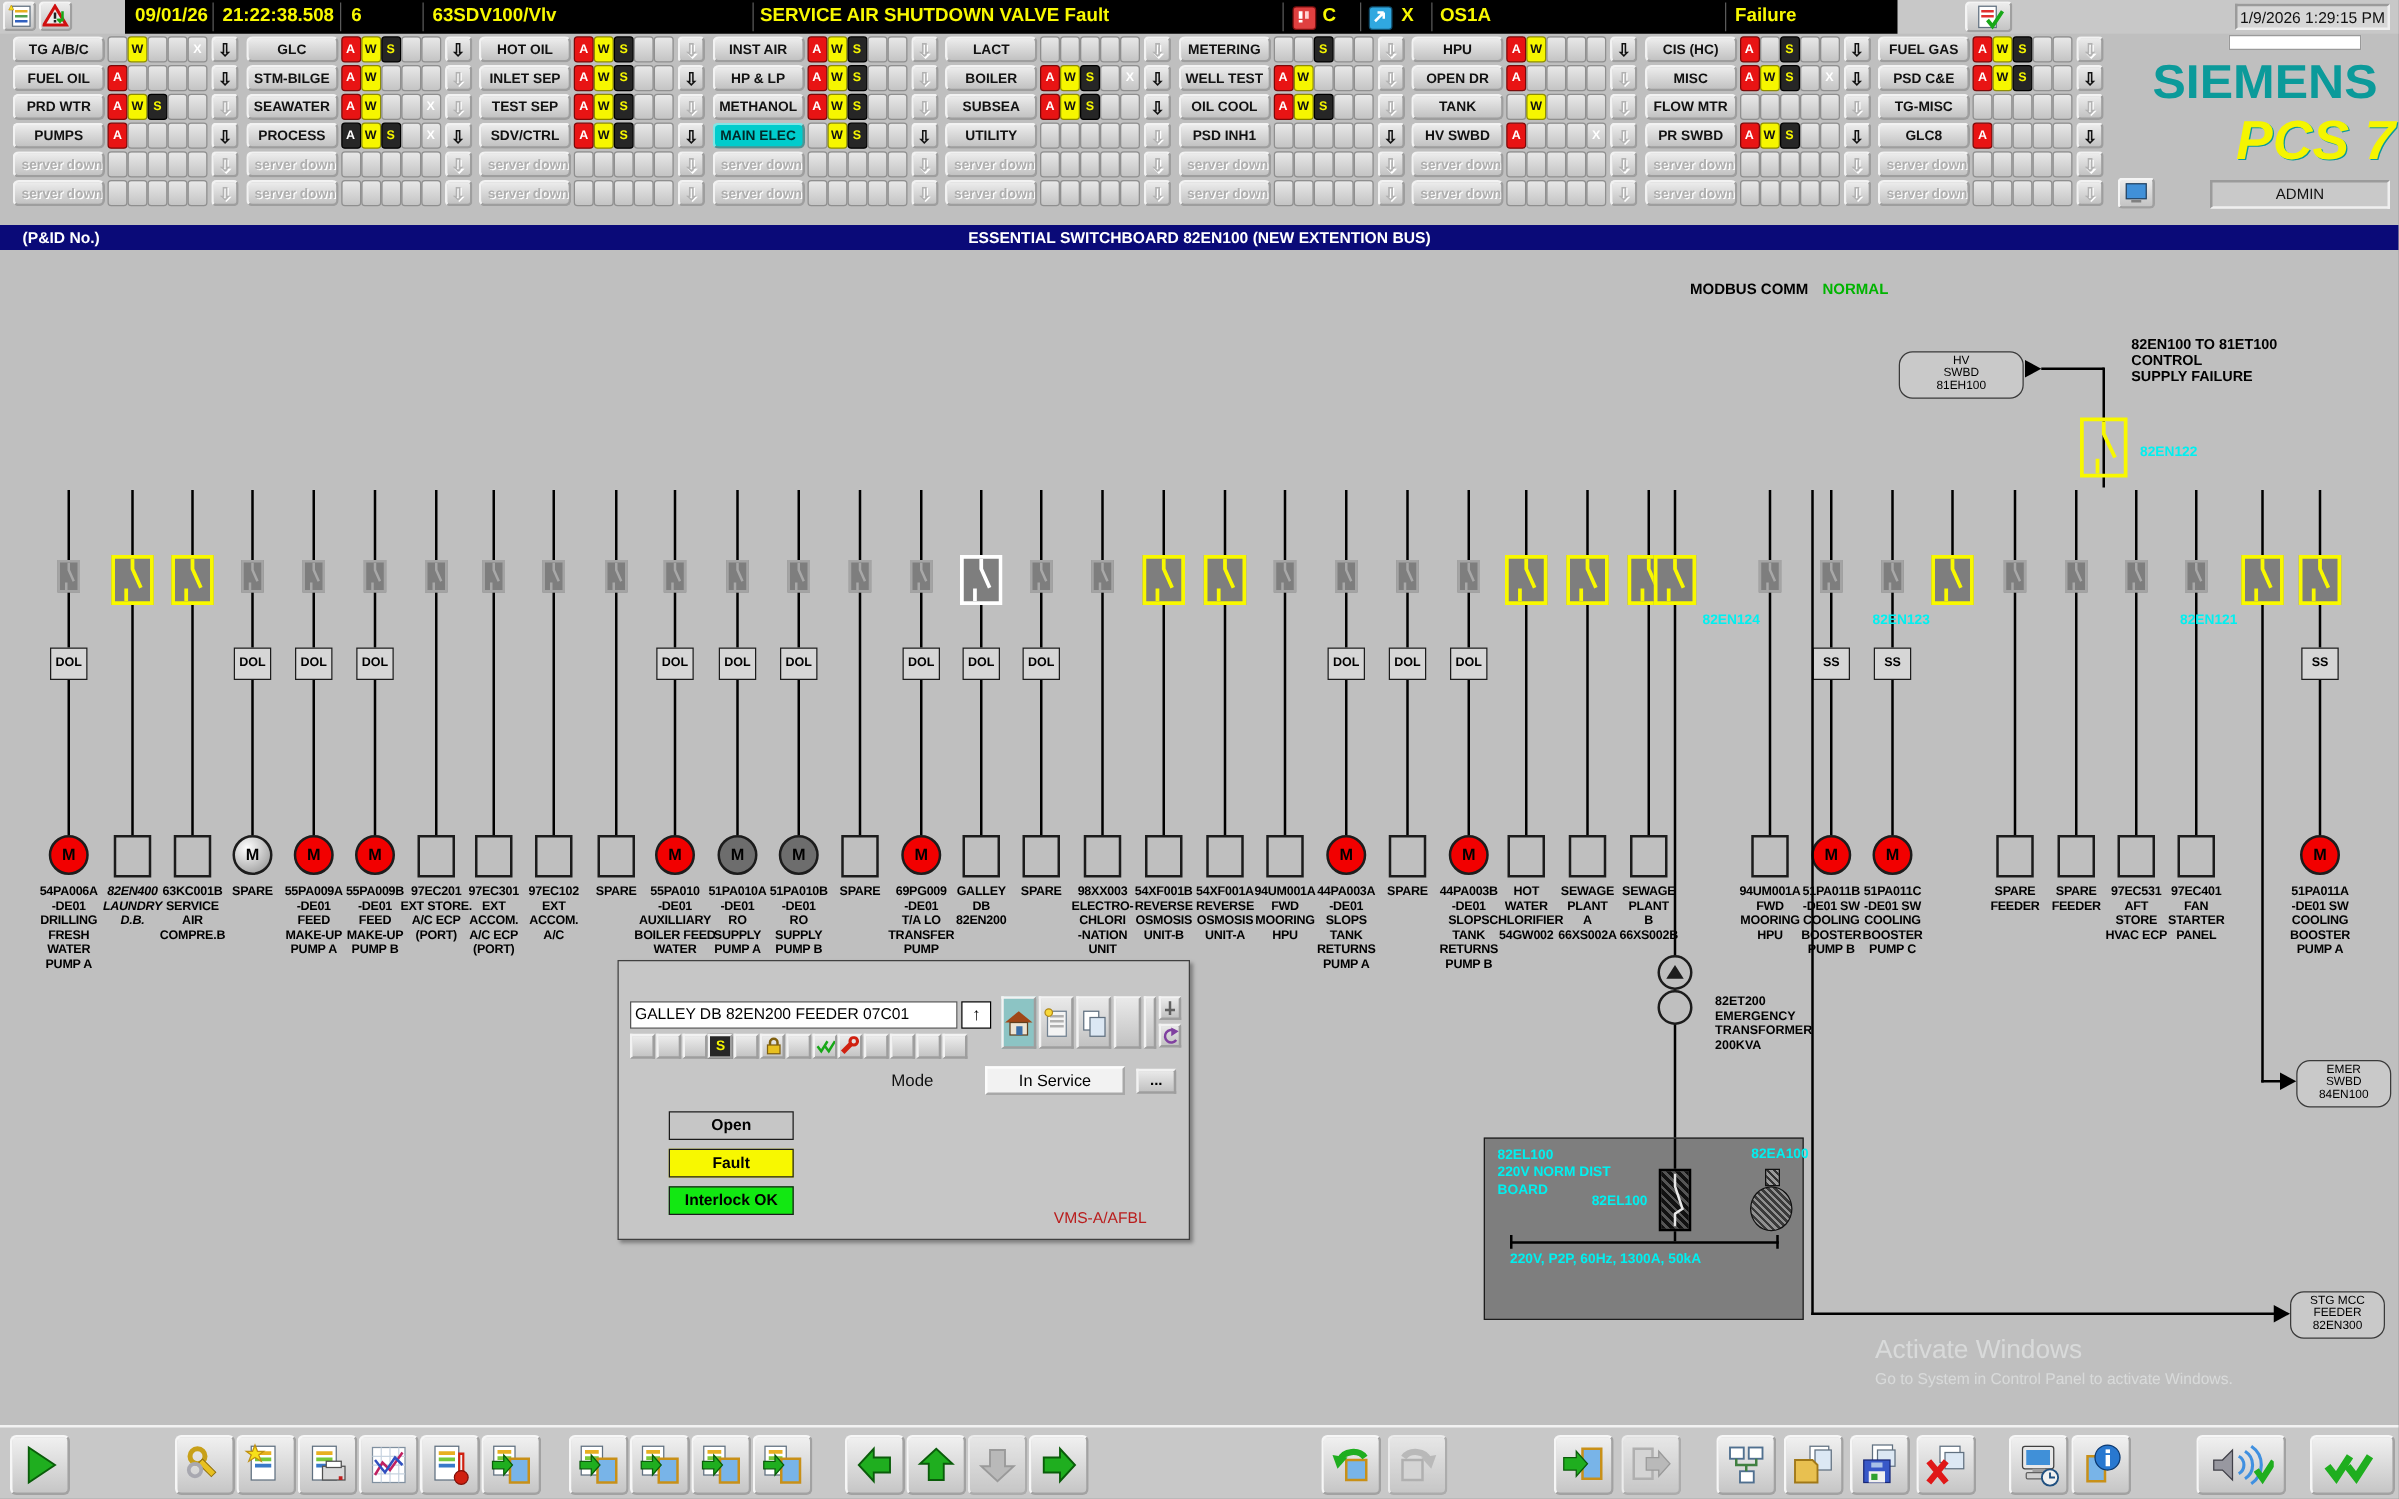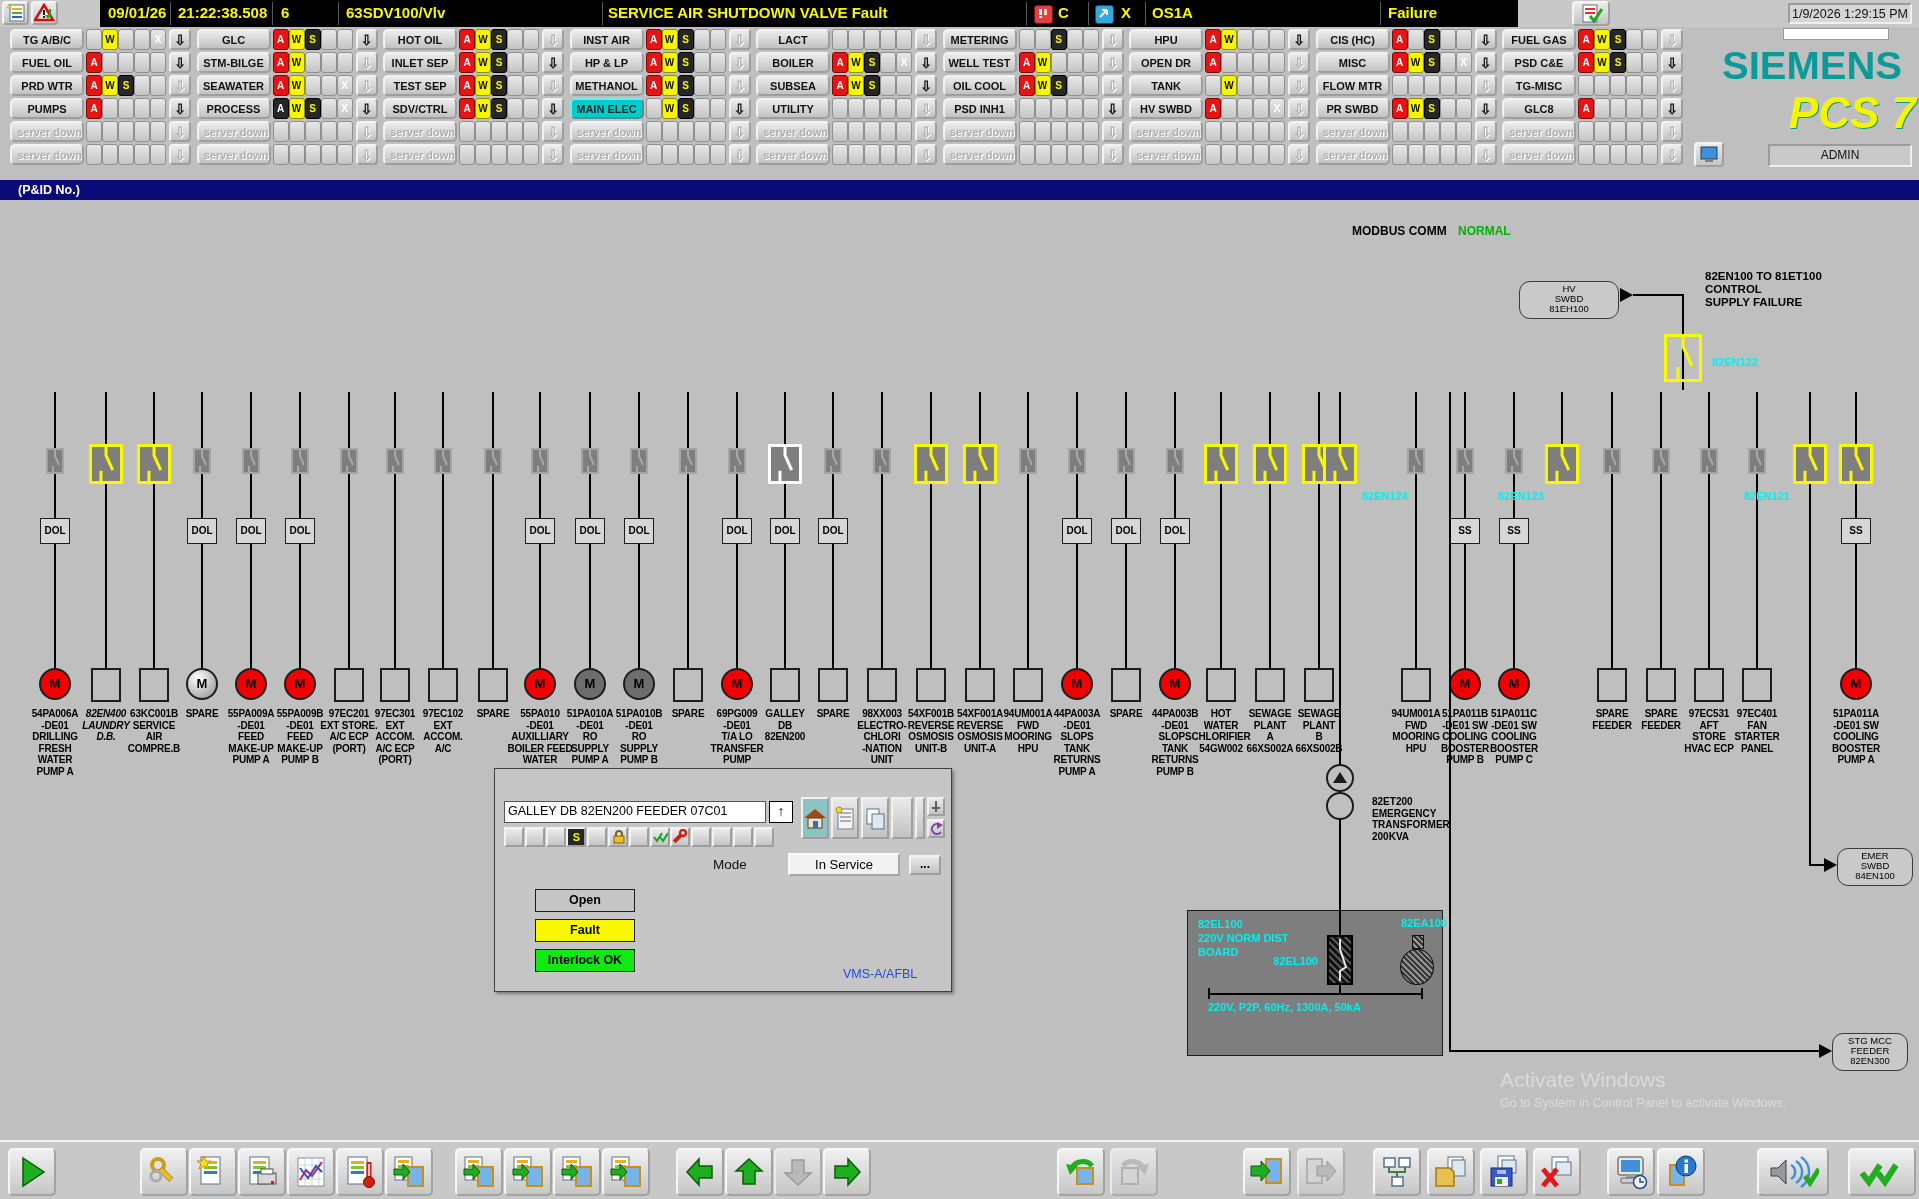--- a/index.html
+++ b/index.html
@@ -506,20 +506,21 @@
   <div class="abs raised" style="left:1694px;top:142px;width:30px;height:25px;">
     <svg width="26" height="21" style="margin:0 0 0 0">
         <rect x="5" y="3" width="16" height="12" fill="#4090d8" stroke="#204060"></rect>
         <rect x="9" y="16" width="8" height="2" fill="#808080"></rect>
       </svg>
   </div>
   <div class="abs" style="left:1768px;top:144px;width:144px;height:23px;background:#c9c9c9;border:2px inset #efefef;box-sizing:border-box;font-size:12px;color:#111;text-align:center;line-height:19px;">ADMIN</div>
 
   <div id="navy" class="abs">
     <span style="position:absolute;left:18px;top:3px;">(P&amp;ID No.)</span>
+    <span style="position:absolute;left:0;right:0;top:3px;text-align:center;">ESSENTIAL SWITCHBOARD 82EN100 (NEW EXTENTION BUS)</span>
   </div>
 
   <div class="abs" style="left:0;top:200px;width:1919px;height:940px;">
 
     <span class="abs blk" style="left:1352px;top:24px;font-size:12px;">MODBUS COMM</span>
     <span class="abs" style="left:1458px;top:24px;font-size:12px;font-weight:bold;color:#00b400;">NORMAL</span>
 
 
     <div class="rbox" style="left:1519px;top:81px;width:100px;height:38px;">
         <div>HV</div>
@@ -1112,21 +1113,21 @@
 
     <span class="abs" style="left:218px;top:88px;font-size:13.5px;color:#101010;">Mode</span>
     <div class="abs" style="left:293px;top:84px;width:112px;height:23px;background:#f2f2f2;border:2px outset #fcfcfc;box-sizing:border-box;text-align:center;font-size:13px;line-height:19px;color:#000;">In Service</div>
     <div class="abs dbtn" style="left:414px;top:86px;width:32px;height:20px;text-align:center;font-weight:bold;font-size:12px;line-height:14px;color:#000;">...</div>
 
     <div id="dlgstatbtns">
         <div class="statbtn" style="left:40px;top:120px;background:#c6c6c6;">Open</div>
         <div class="statbtn" style="left:40px;top:150px;background:#f8f800;">Fault</div>
         <div class="statbtn" style="left:40px;top:180px;background:#12e812;">Interlock OK</div>
       </div>
-    <span class="abs" style="left:348px;top:198px;font-size:12.5px;color:#1d4ed8;">VMS-A/AFBL</span>
+    <span class="abs" style="left:348px;top:198px;font-size:12.5px;color:#b91c1c;">VMS-A/AFBL</span>
   </div>
 
   <div id="toolbar" class="abs">
       <div class="tbtn" style="left:8px;width:48px;">
         <svg width="36" height="36" viewBox="0 0 36 36">
           <polygon points="9,4 30,18 9,32" fill="#1fae1f" stroke="#0a5c0a" stroke-width="1.5"></polygon>
         </svg>
       </div>
       <div class="tbtn" style="left:140px;width:48px;">
         <svg width="36" height="36" viewBox="0 0 36 36">

